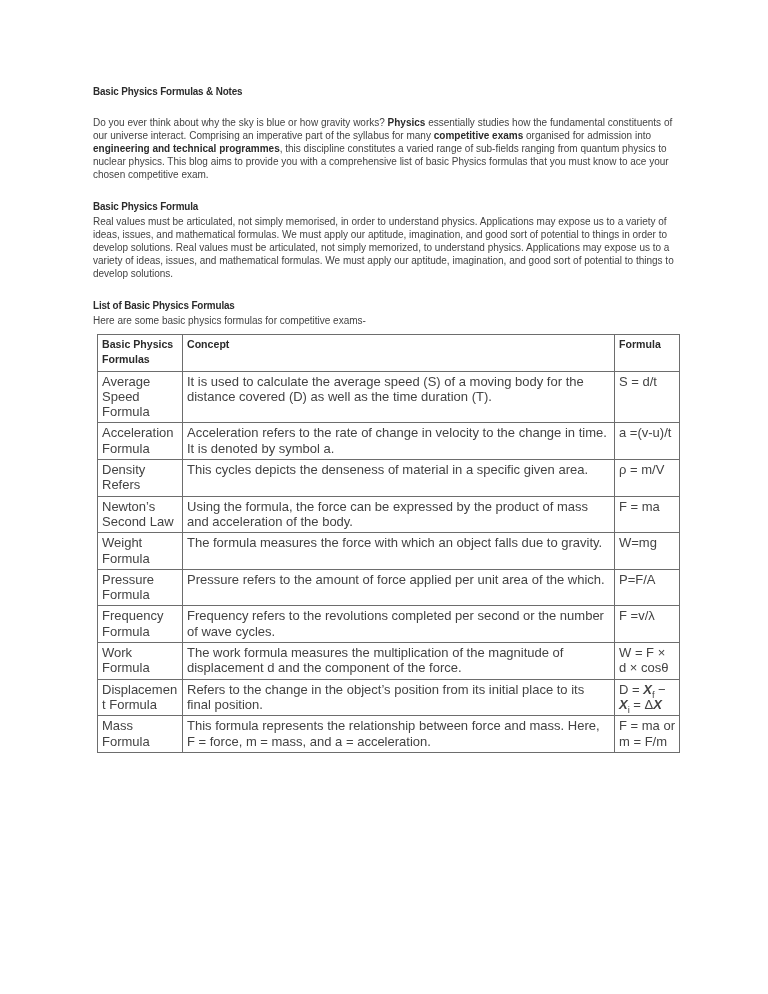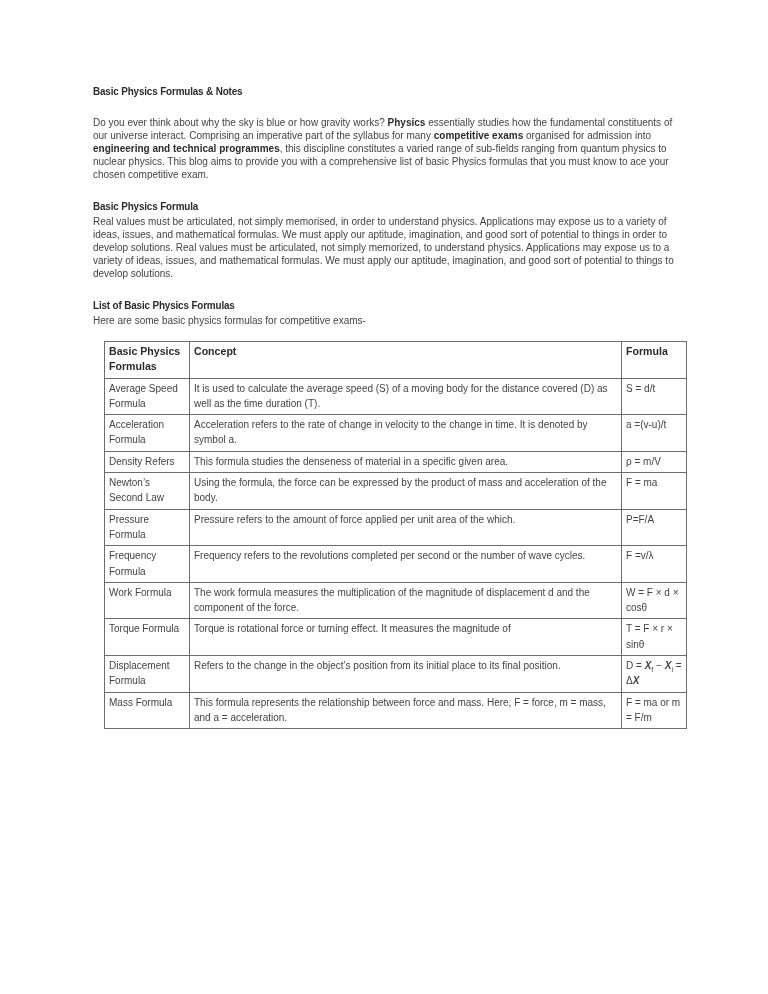--- a/index.html
+++ b/index.html
@@ -49,27 +49,27 @@
     padding: 0;
     color: #434343;
     text-align: left;
   }
   p.body-text b { color: #2b2b2b; font-weight: bold; }
 
   table.formula-table {
     border-collapse: collapse;
     width: 582px;
     table-layout: fixed;
-    margin: 11px;
+    margin: 4px;
   }
   table.formula-table td,
   table.formula-table th {
     border: 1px solid #6d6d6d;
     padding: 2px 4px 3px 4px;
-    font-size: 10px;
+    font-size: 13px;
     line-height: 15.3px;
     vertical-align: top;
     text-align: left;
     color: #434343;
     font-weight: normal;
     word-wrap: break-word;
   }
   table.formula-table tr.header-row th {
     font-weight: bold;
     color: #2b2b2b;
@@ -128,47 +128,47 @@
             <td>It is used to calculate the average speed (S) of a moving body for the distance covered (D) as well as the time duration (T).</td>
             <td>S = d/t</td>
           </tr>
           <tr>
             <td>Acceleration Formula</td>
             <td>Acceleration refers to the rate of change in velocity to the change in time. It is denoted by symbol a.</td>
             <td>a =(v-u)/t</td>
           </tr>
           <tr>
             <td>Density Refers</td>
-            <td>This formula studies the denseness of material in a specific given area.</td>
+            <td>This cycles depicts the denseness of material in a specific given area.</td>
             <td>ρ = m/V</td>
           </tr>
           <tr>
             <td>Newton’s Second Law</td>
             <td>Using the formula, the force can be expressed by the product of mass and acceleration of the body.</td>
             <td>F = ma</td>
+          </tr>
+          <tr>
+            <td>Weight Formula</td>
+            <td>The formula measures the force with which an object falls due to gravity.</td>
+            <td>W=mg</td>
           </tr>
           <tr>
             <td>Pressure Formula</td>
             <td>Pressure refers to the amount of force applied per unit area of the which.</td>
             <td>P=F/A</td>
           </tr>
           <tr>
             <td>Frequency Formula</td>
             <td>Frequency refers to the revolutions completed per second or the number of wave cycles.</td>
             <td>F =v/λ</td>
           </tr>
           <tr>
             <td>Work Formula</td>
             <td>The work formula measures the multiplication of the magnitude of displacement d and the component of the force.</td>
             <td>W = F × d × cosθ</td>
-          </tr>
-          <tr>
-            <td>Torque Formula</td>
-            <td>Torque is rotational force or turning effect. It measures the magnitude of</td>
-            <td>T = F × r × sinθ</td>
           </tr>
           <tr>
             <td>Displacement Formula</td>
             <td>Refers to the change in the object’s position from its initial place to its final position.</td>
             <td>D = <span class="ital">X</span><span class="sub">f</span> − <span class="ital">X</span><span class="sub">i</span> = Δ<span class="ital">X</span></td>
           </tr>
           <tr>
             <td>Mass Formula</td>
             <td>This formula represents the relationship between force and mass. Here, F = force, m = mass, and a = acceleration.</td>
             <td>F = ma or m = F/m</td>

